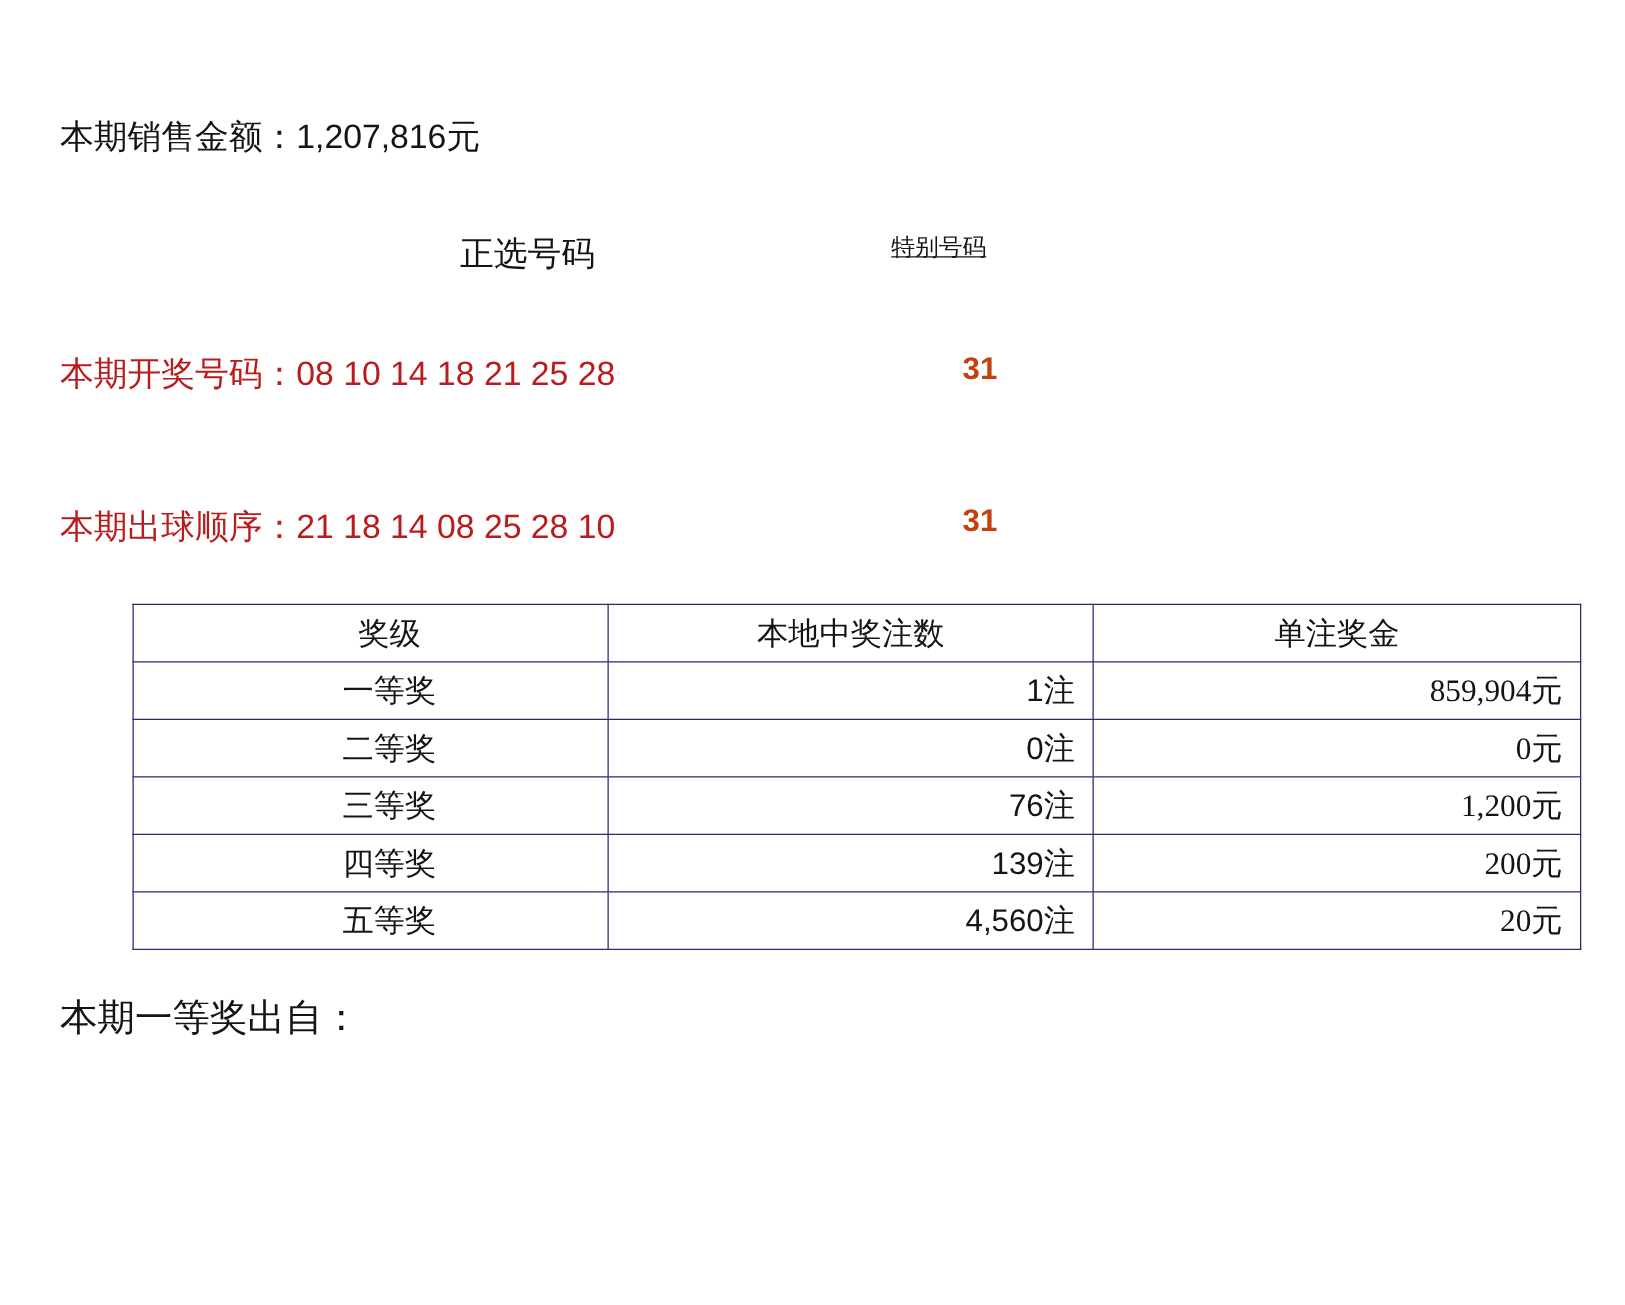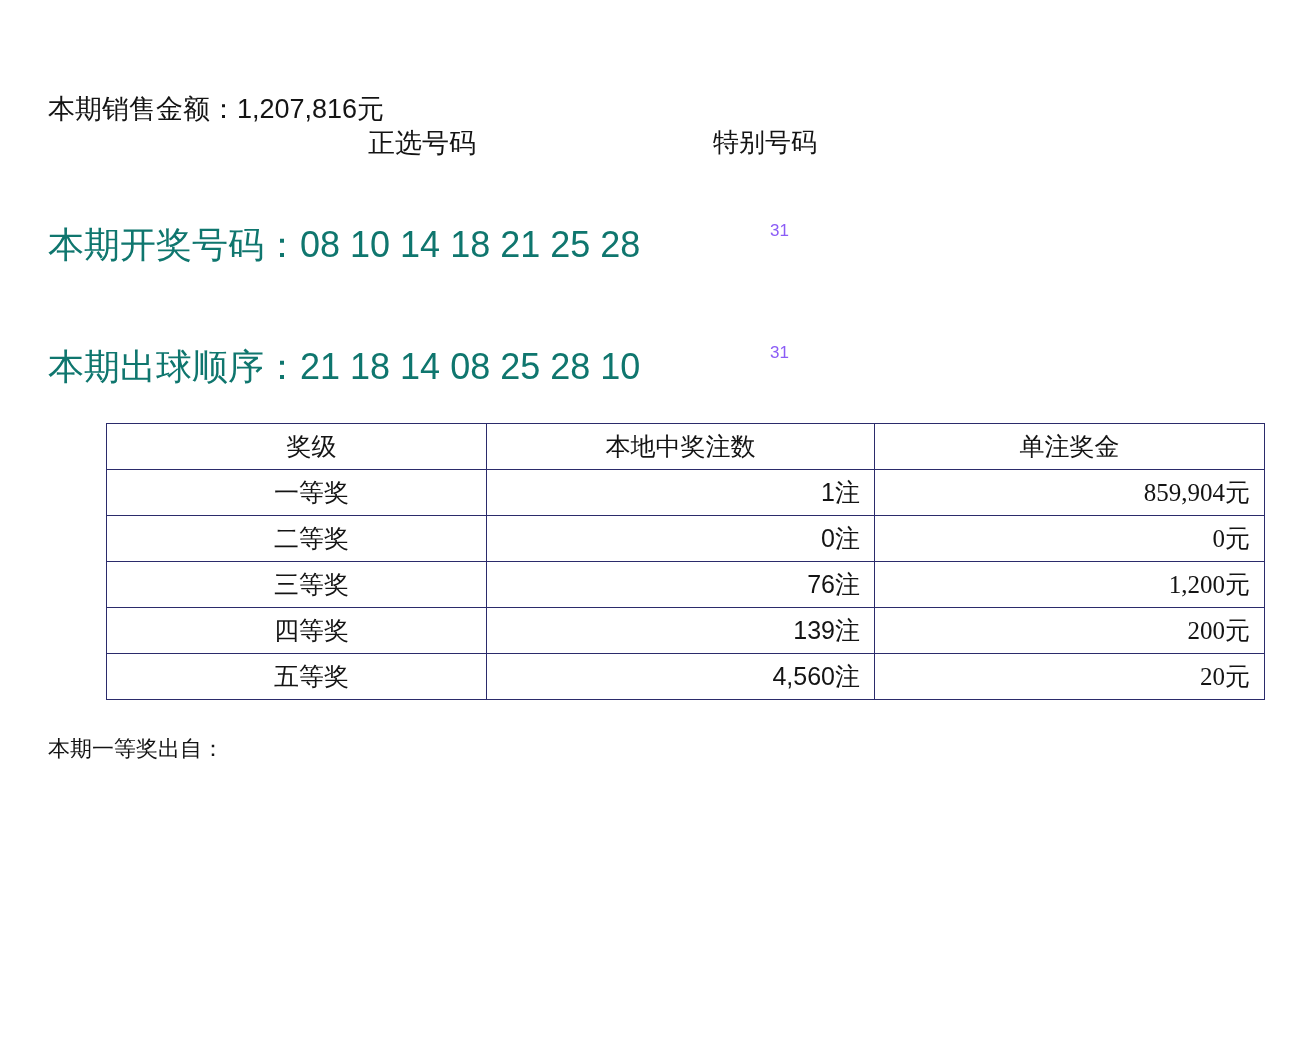--- a/index.html
+++ b/index.html
@@ -25,53 +25,56 @@
   .line {
     font-size: 27px;
     line-height: 1.2;
     color: #141414;
     white-space: pre;
   }
   .row-date { margin-top: 12px; }
   .row-sales { margin-top: 63px; }
 
   .headers {
+    margin-top: 60px;
     position: relative;
     height: 34px;
   }
   .hdr-main {
     position: absolute;
     left: 320px;
     font-size: 27px;
     color: #141414;
   }
   .hdr-special {
     position: absolute;
     left: 665px;
-    font-size: 26px;
+    font-size: 19px;
     color: #141414;
+    text-decoration: underline;
   }
 
   .numrow {
     position: relative;
     height: 36px;
     margin-top: 62px;
   }
   .numrow .label {
     position: absolute;
     left: 0;
-    font-size: 36px;
-    color: #0f766e;
+    font-size: 27px;
+    color: #b91c1c;
     white-space: pre;
   }
   .numrow .special {
     position: absolute;
     left: 722px;
-    font-size: 17px;
-    color: #8b5cf6;
+    font-size: 25px;
+    color: #c2410c;
+    font-weight: bold;
   }
   .numrow.second { margin-top: 86px; }
 
   table.prize {
     border-collapse: collapse;
     margin-top: 44px;
     margin-left: 58px;
     width: 1158px;
     table-layout: fixed;
   }
@@ -97,21 +100,21 @@
     font-family: Liberation Serif, serif;
   }
   table.prize td.c1, table.prize td.c2 {
     text-align: right;
     margin-top: 44px;
   }
   table.prize tr.head td { text-align: center; }
 
   .footer-note {
     margin-top: 34px;
-    font-size: 22px;
+    font-size: 30px;
     color: #141414;
   }
   .footer-store {
     margin-top: 58px;
     font-size: 27px;
     color: #141414;
   }
 </style>
 </head>
 <body>

